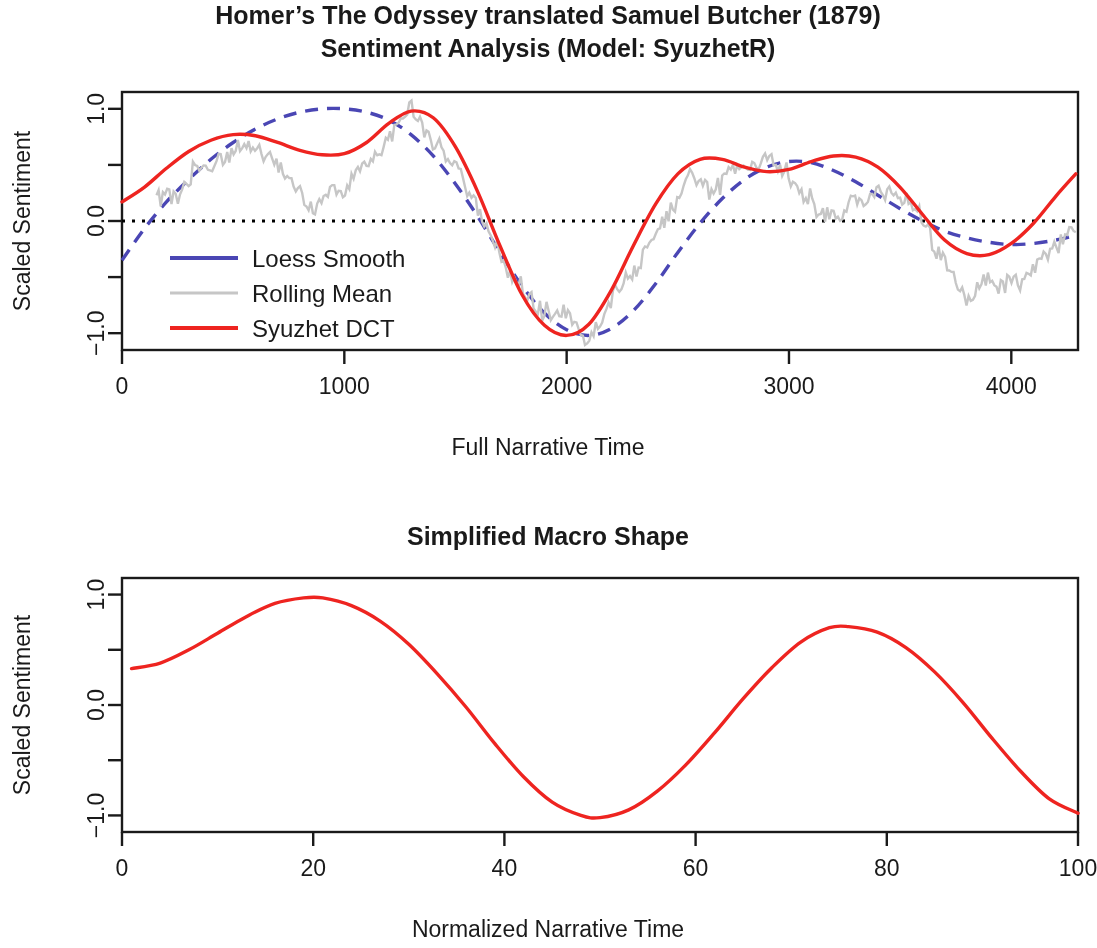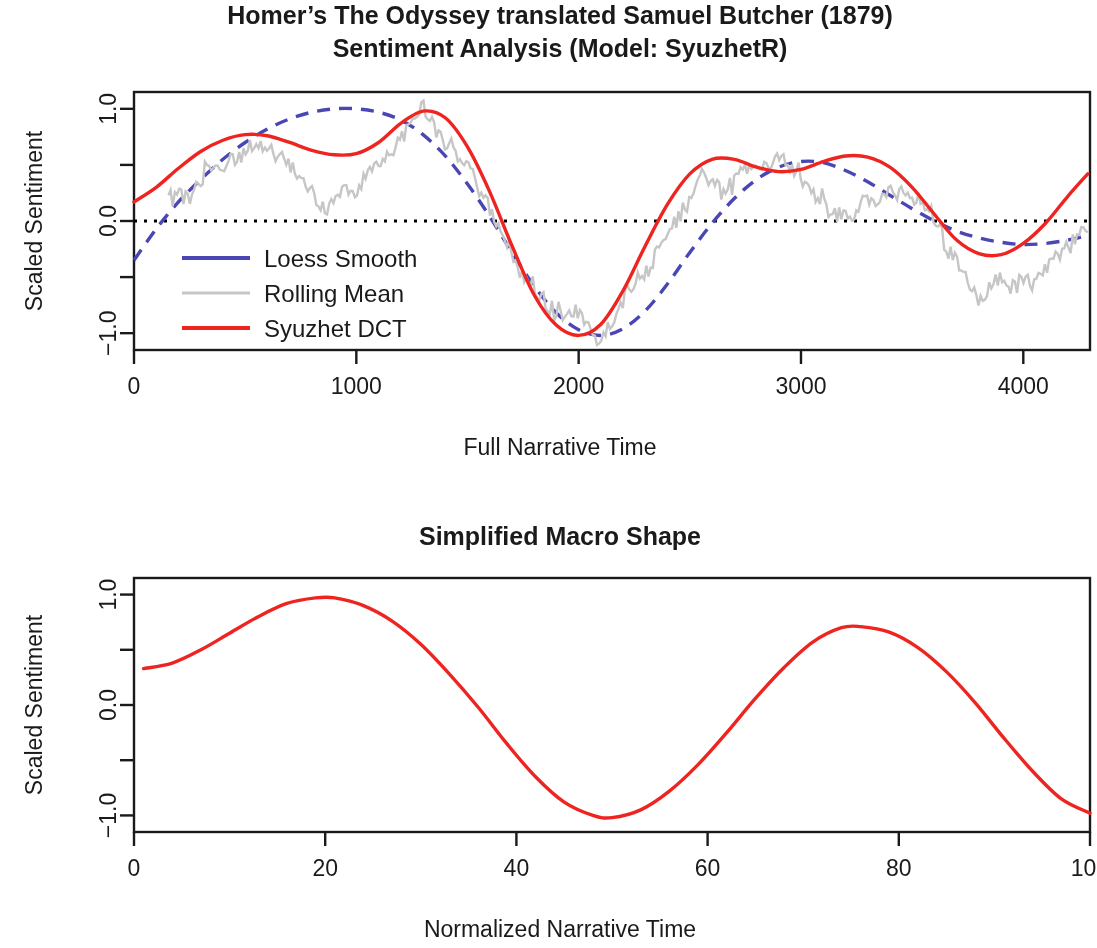--- a/index.html
+++ b/index.html
@@ -11,21 +11,20 @@
     width: 1097px;
     height: 948px;
     font-family: "Liberation Sans", sans-serif;
     color: #1a1a1a;
     overflow: hidden;
   }
   #figure {
     position: relative;
     width: 959px;
     height: 948px;
-    margin-left: 12px;
   }
   svg.plot-svg {
     position: absolute;
     left: 0;
     top: 0;
     width: 1097px;
     height: 948px;
   }
   text {
     font-family: "Liberation Sans", sans-serif;

